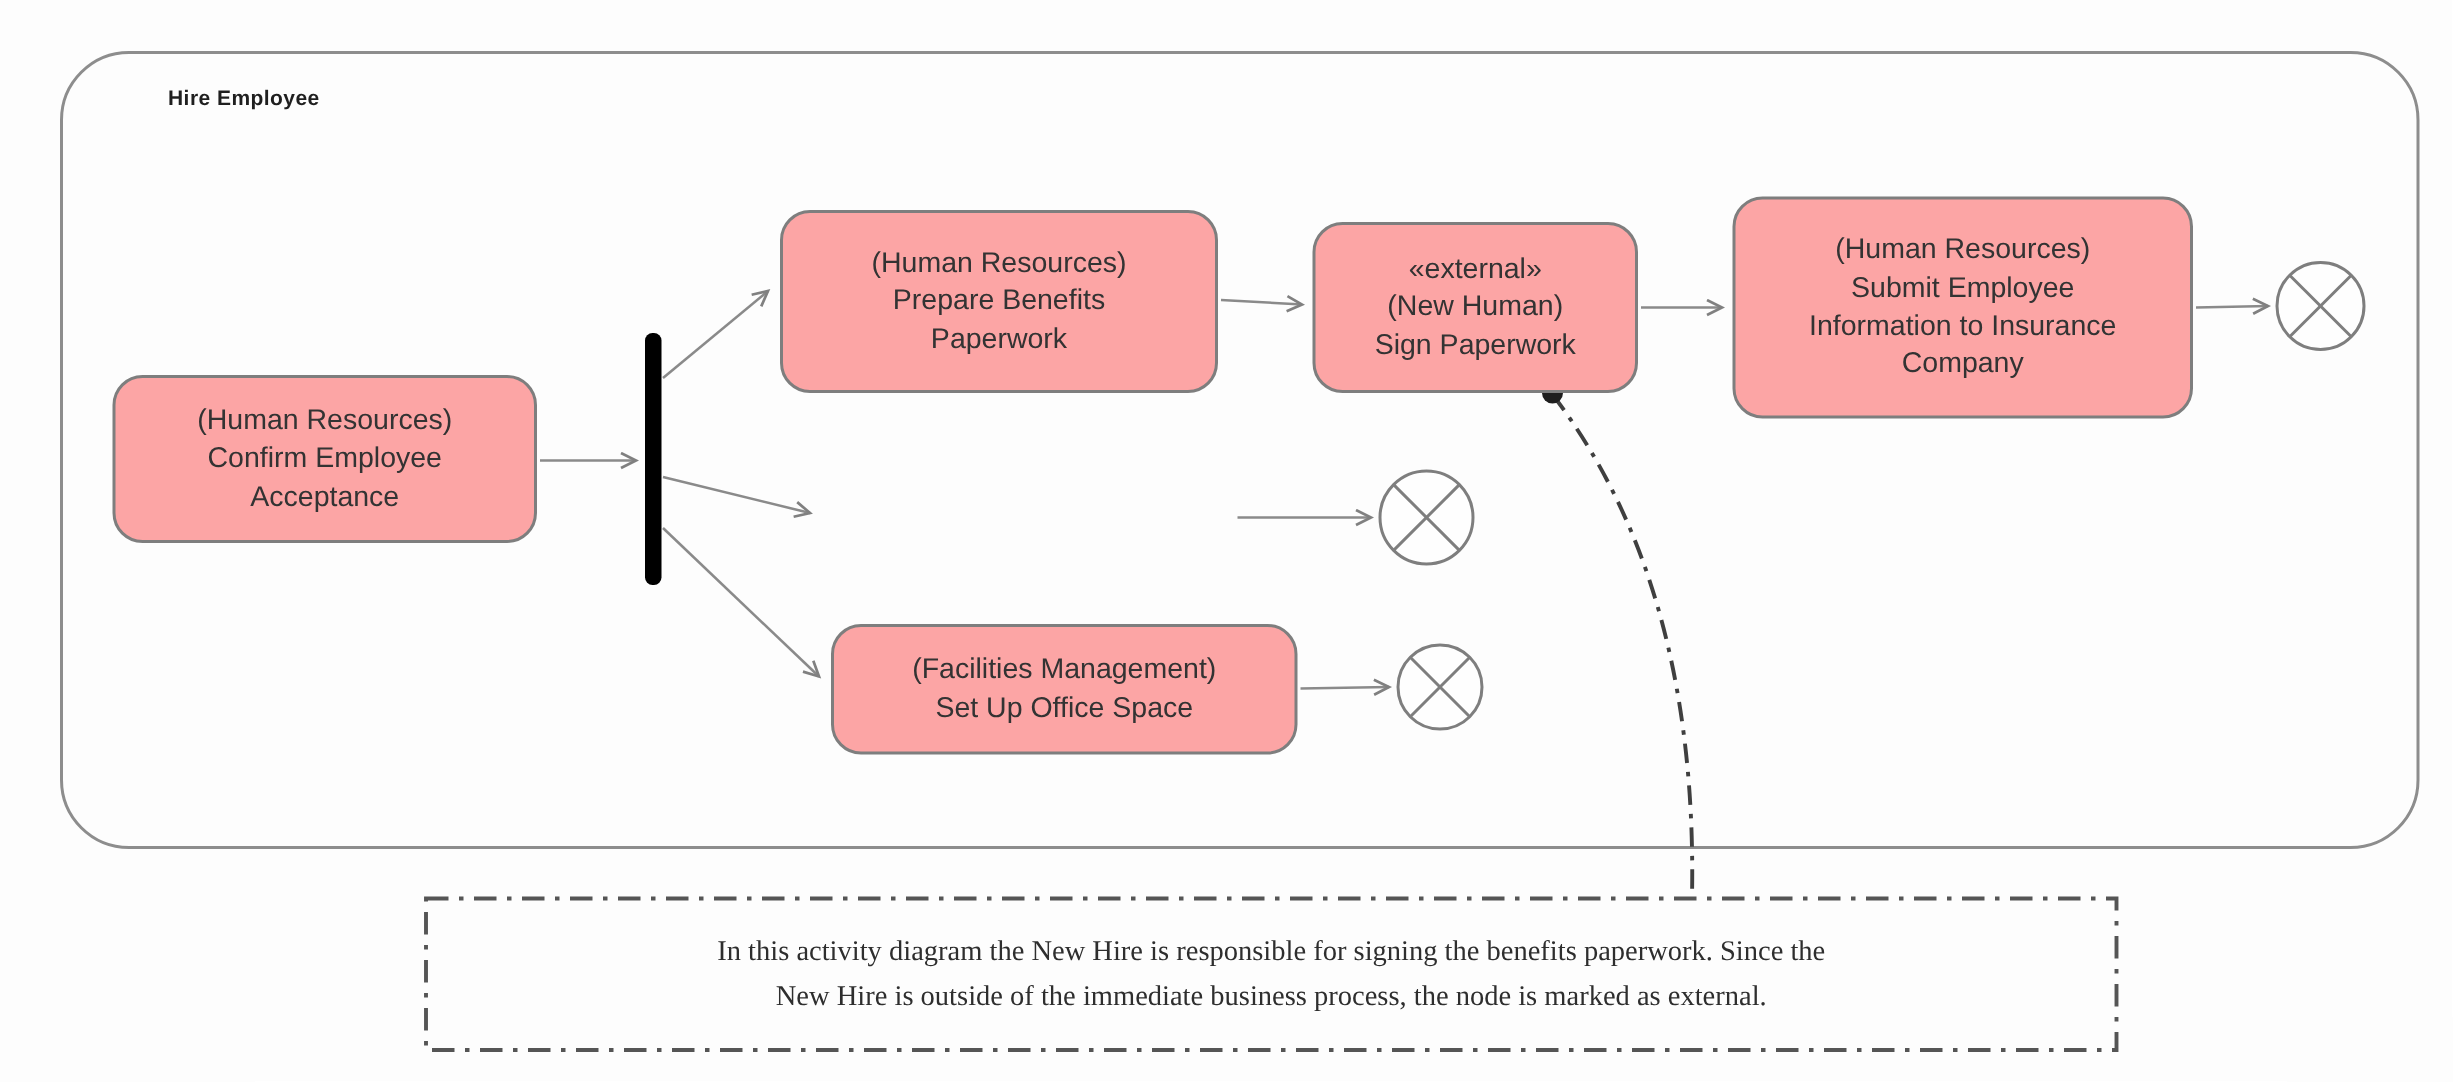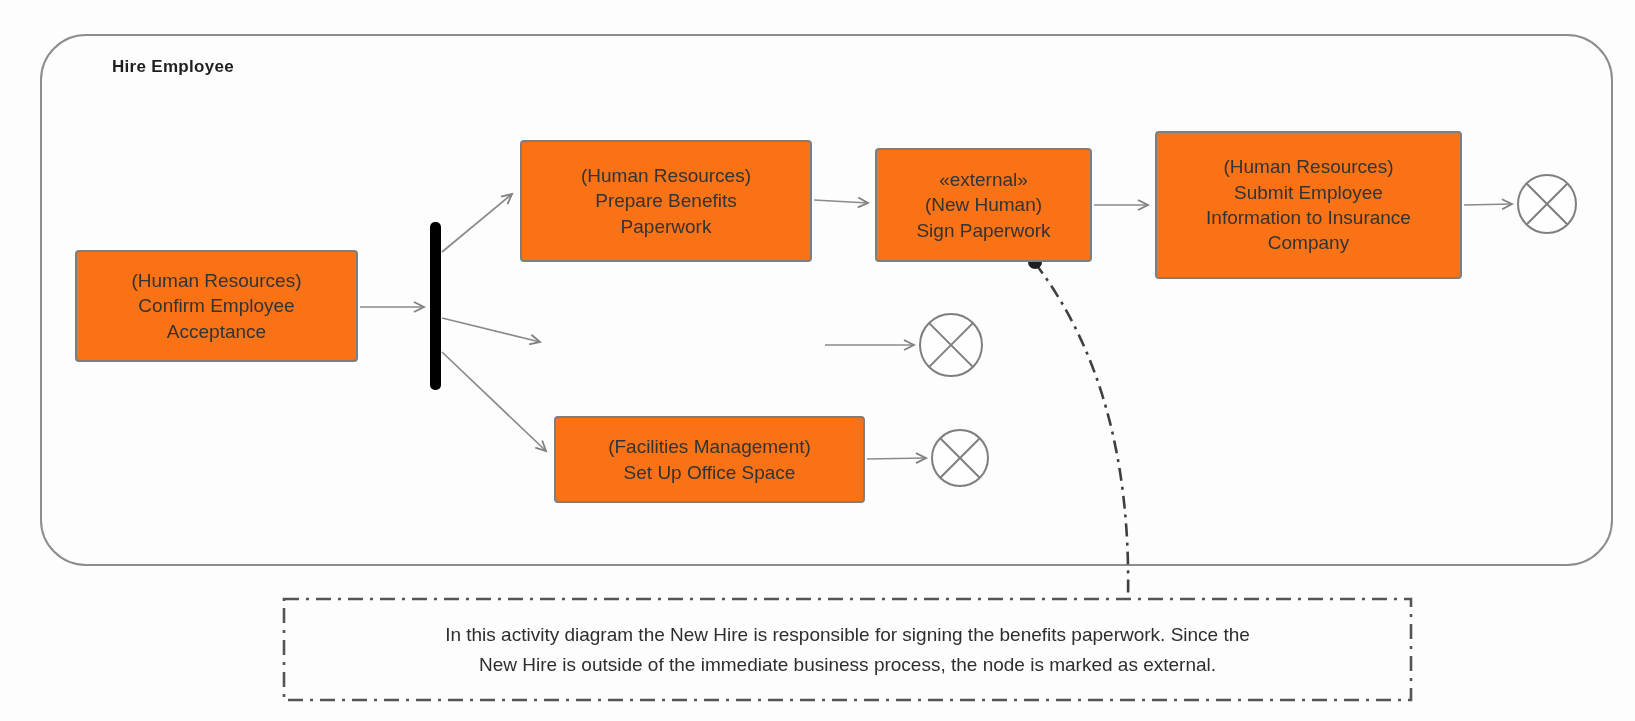--- a/index.html
+++ b/index.html
@@ -16,30 +16,30 @@
     left: 40px; top: 34px;
     width: 1573px; height: 532px;
     border: 2px solid #8d8d8d;
     border-radius: 46px;
     box-sizing: border-box;
     background: transparent;
   }
   .diagram-title {
     position: absolute;
     left: 112px; top: 57px;
-    font-size: 17px;
+    font-size: 14px;
     font-weight: bold;
     color: #1f1f1f;
     letter-spacing: 0.3px;
   }
   .node {
     position: absolute;
     border: 2px solid #7e7e7e;
-    border-radius: 4px;
-    background: #f97316;
+    border-radius: 20px;
+    background: #fca5a5;
     box-sizing: border-box;
     display: flex;
     align-items: center;
     justify-content: center;
     text-align: center;
     white-space: pre-line;
     font-size: 19px;
     line-height: 1.34;
     color: #333333;
   }
@@ -50,20 +50,21 @@
     display: flex;
     align-items: center;
     justify-content: center;
     text-align: center;
     white-space: pre-line;
     font-size: 19px;
     line-height: 1.55;
     color: #2e2e2e;
     box-sizing: border-box;
     padding: 0 30px;
+    font-family: Liberation Serif, serif;
   }
   svg.overlay {
     position: absolute;
     left: 0; top: 0;
     width: 1635px; height: 721px;
   }
 </style>
 </head>
 <body>
 

